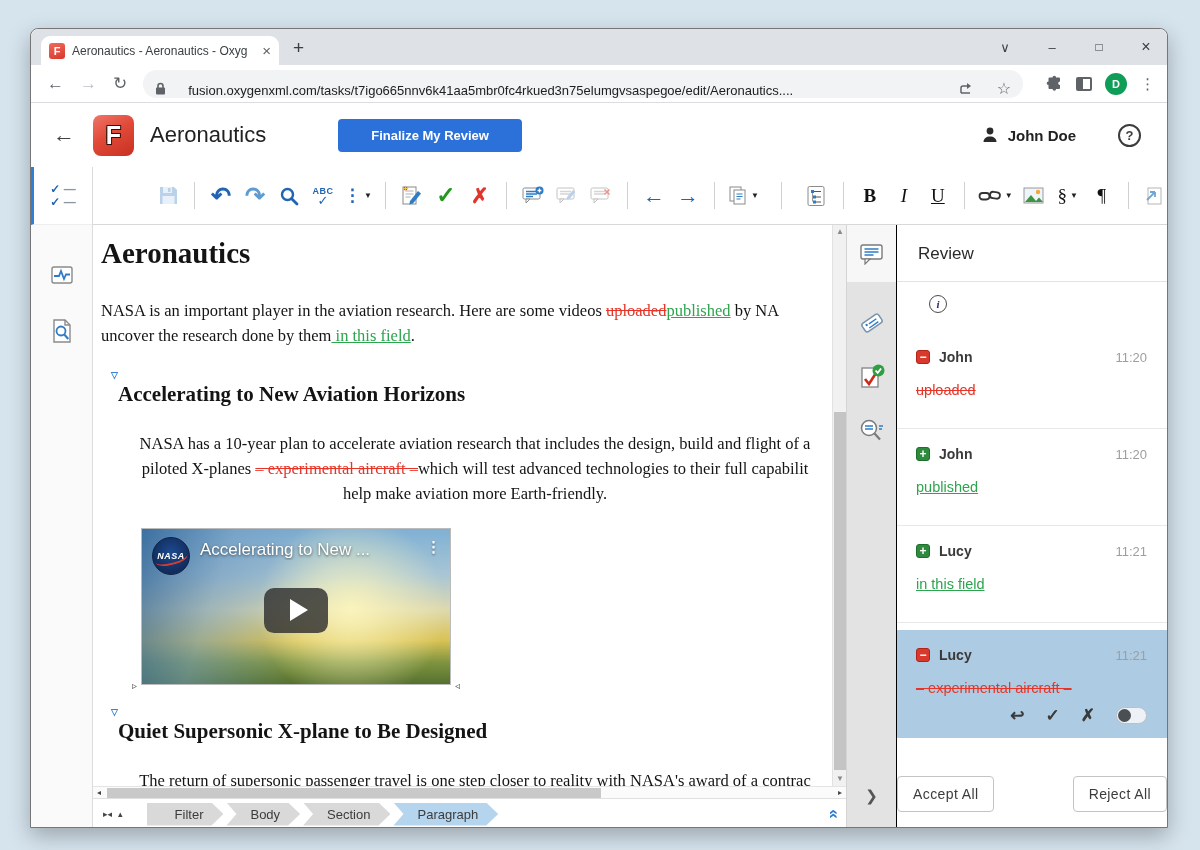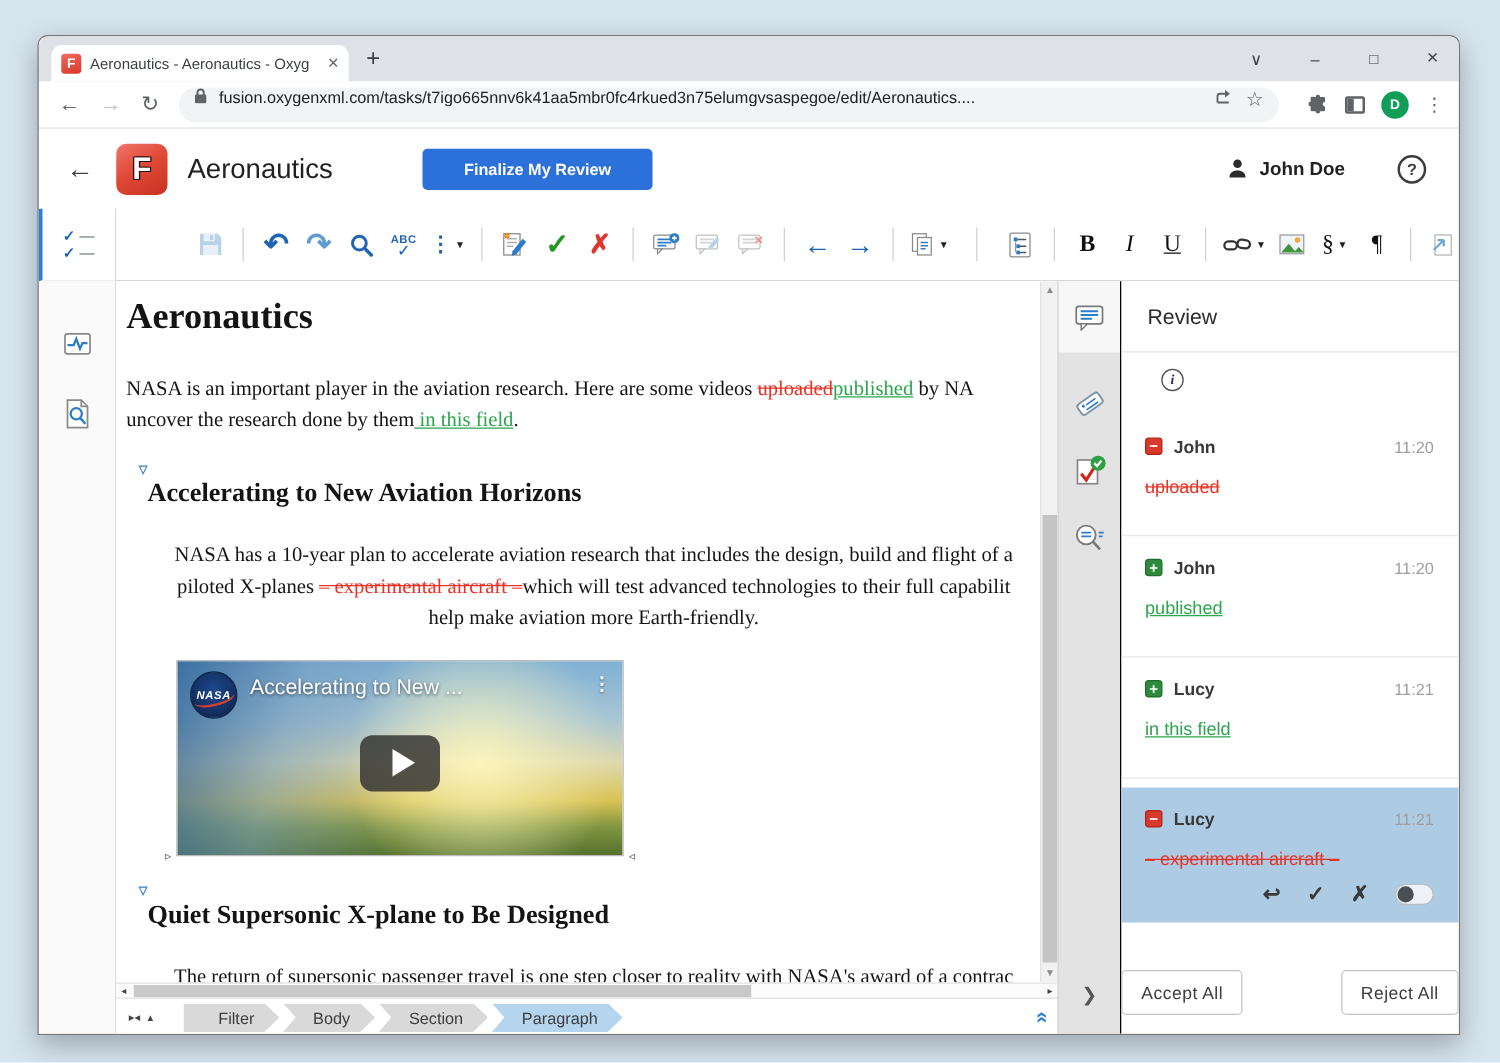--- a/index.html
+++ b/index.html
@@ -21,22 +21,22 @@
   .tab-close { color:#5f6368; font-size:15px; line-height:15px; cursor:default; }
   .newtab { position:absolute; left:262px; top:8px; font-size:19px; color:#3c4043; }
   .win-controls { position:absolute; right:14px; top:0; height:36px; display:flex; align-items:center; gap:33px;
                   color:#3c4043; font-size:13px; }
   .win-controls span { display:inline-block; text-align:center; width:14px; }
 
   
   .urlbar { height:38px; background:#fff; display:flex; align-items:center; padding:0 12px 0 16px; border-bottom:1px solid #dadce0; }
   .nav-ic { font-size:17px; color:#5f6368; margin-right:16px; }
   .nav-ic.disabled { color:#bdc1c6; }
-  .omnibox { flex:1; height:28px; background:#f1f3f4; border-radius:14px; display:flex; align-items:flex-start;
-             padding:0 12px; gap:9px; margin-right:10px; }
+  .omnibox { flex:1; height:28px; background:#f1f3f4; border-radius:14px; display:flex; align-items:flex-end;
+             padding:0 12px; gap:22px; margin-right:10px; }
   .url-text { flex:1; font-size:13px; color:#202124; white-space:nowrap; overflow:hidden; }
   .omni-ic { color:#5f6368; font-size:15px; flex:none; }
   .ext-ic { color:#5f6368; margin-left:13px; display:flex; align-items:center; }
   .avatar { width:22px; height:22px; border-radius:50%; background:#0f9d58; color:#fff; font-size:11px; font-weight:bold;
             display:flex; align-items:center; justify-content:center; margin-left:13px; }
   .menu-dots { font-size:15px; color:#5f6368; margin-left:13px; }
   .split-ic { width:16px; height:14px; border:2px solid #5f6368; border-radius:2px; position:relative; }
   .split-ic::before { content:""; position:absolute; left:0; top:0; bottom:0; width:5px; background:#5f6368; }
 
   
@@ -89,21 +89,21 @@
   .doc-par { margin-top:28px; }
   .doc-line { white-space:nowrap; overflow:hidden; font-size:16.5px; line-height:25px; }
   .del { color:#e53528; text-decoration:line-through; }
   .ins { color:#2da44e; text-decoration:underline; }
   .doc-section { margin-left:17px; margin-top:34px; }
   .sec-head { position:relative; font-size:21px; font-weight:bold; }
   .collapse-marker { position:absolute; left:-7px; top:-12px; font-size:9px; color:#3b82d0; font-family:"Liberation Sans",sans-serif; }
   .doc-section .doc-par { margin-top:24px;text-align:center; }
 
   
-  .video-wrap { position:relative; margin:22px 0 0 23px; width:358px; height:157px; }
+  .video-wrap { position:relative; margin:22px 0 0 23px; width:310px; height:157px; }
   .video { position:absolute; inset:0; border:1px solid #bbb; overflow:hidden;
            background:
              radial-gradient(circle at 68% 52%, rgba(255,248,190,.85), rgba(255,248,190,0) 42%),
              linear-gradient(108deg, rgba(44,96,148,.8) 0%, rgba(110,152,190,.55) 26%, rgba(230,225,195,0) 55%),
              linear-gradient(180deg, #7fb0d4 0%, #a9c6d4 30%, #ded9ae 52%, #d9c254 72%, #7f9440 86%, #55712e 100%); }
   .nasa-logo { position:absolute; left:10px; top:8px; width:38px; height:38px; border-radius:50%;
                background:radial-gradient(circle at 50% 40%, #1d4a8f 0%, #122c5c 70%); border:1px solid #0d2347;
                display:flex; align-items:center; justify-content:center; color:#fff; font-size:9px; font-weight:bold;
                font-style:italic; font-family:"Liberation Sans",sans-serif; letter-spacing:.5px; }
   .nasa-logo::after { content:""; position:absolute; left:2px; top:14px; width:33px; height:11px;

